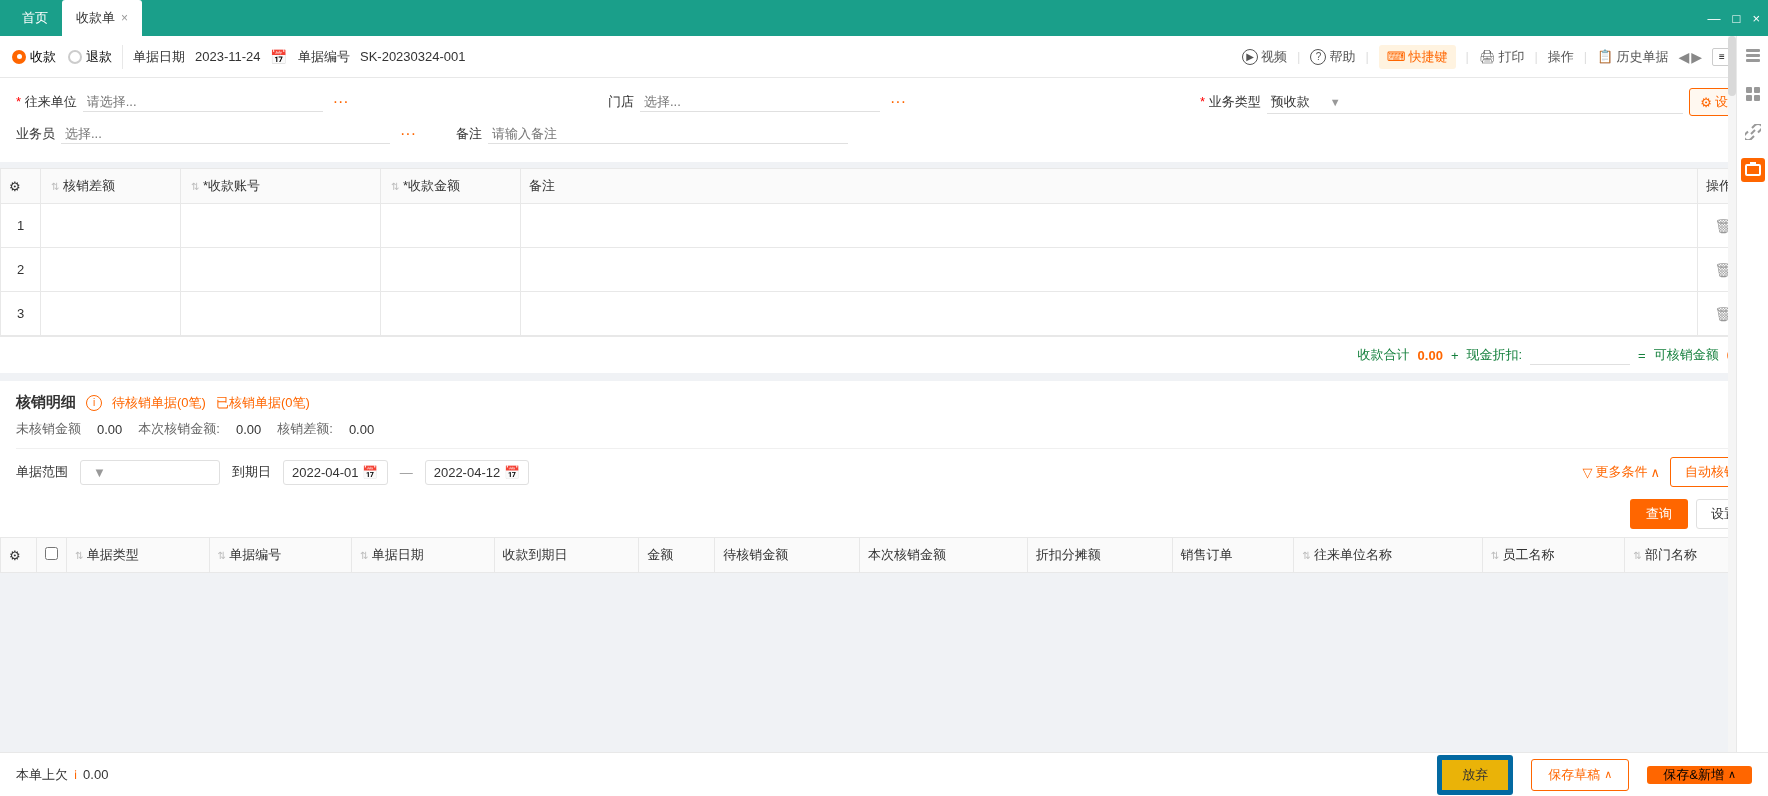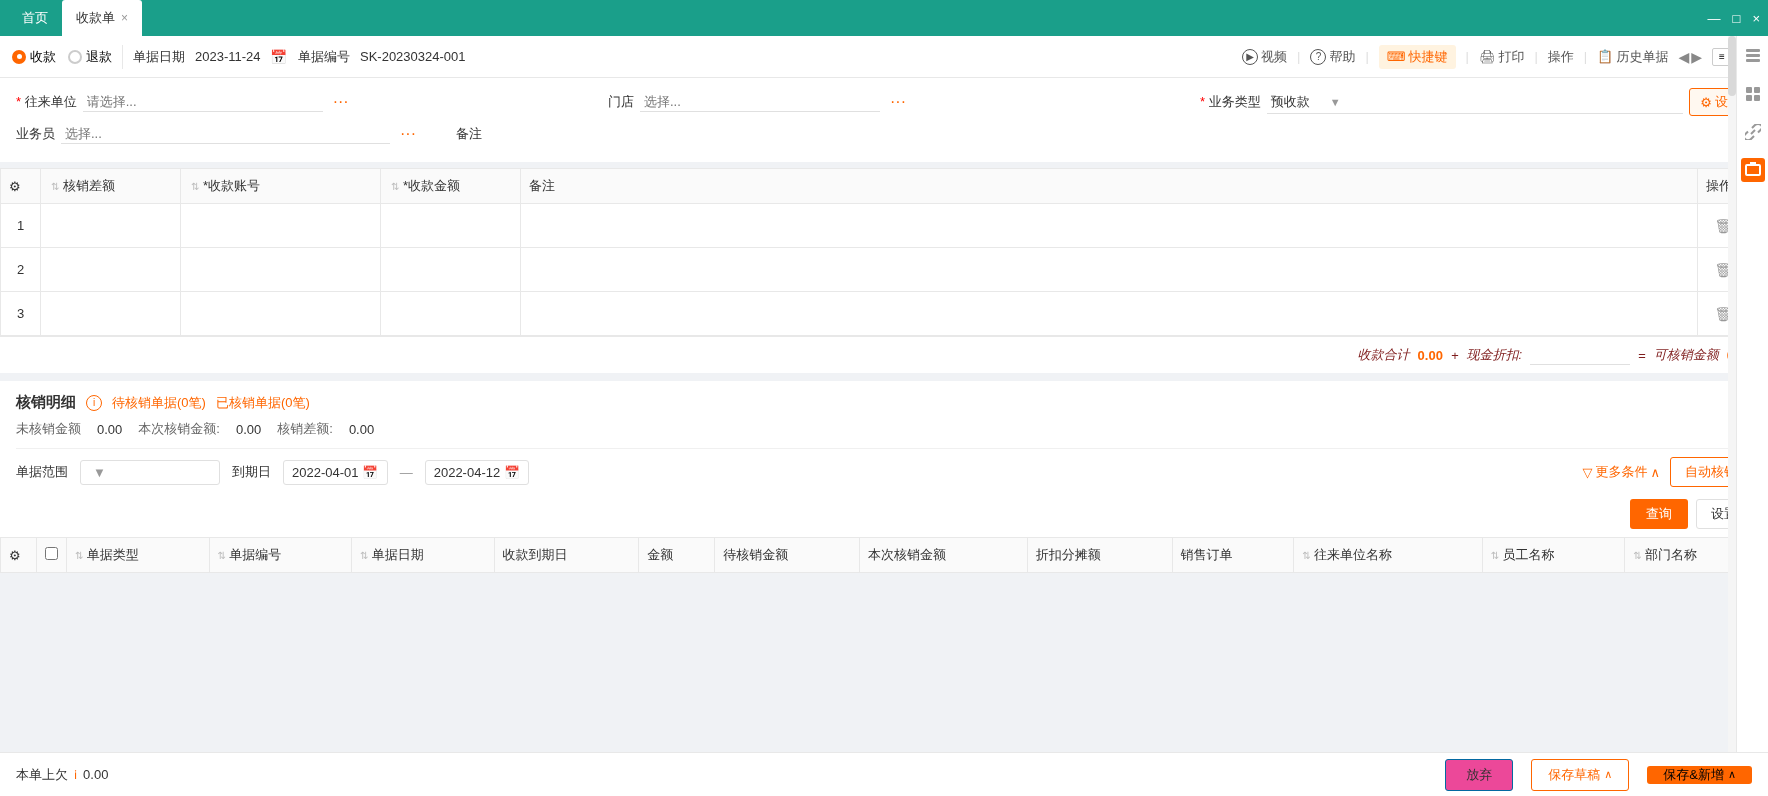--- a/index.html
+++ b/index.html
@@ -252,21 +252,21 @@
     .summary-input {
       border: none;
       border-bottom: 1px solid #e0e0e0;
       width: 100px;
       outline: none;
       font-size: 13px;
       text-align: right;
       padding: 2px 4px;
     }
     .summary-result { color: #f60; font-weight: 600; }
-    .summary-label { color: #7f1d1d; font-style: italic; }
+    .summary-label { color: #15803d; }
 
     
     .hexiao-section {
       background: #fff;
       padding: 12px 16px 0;
       margin-top: 0;
     }
     .hexiao-header {
       display: flex;
       align-items: center;
@@ -384,22 +384,22 @@
       border-top: 1px solid #e8e8e8;
       height: 44px;
       display: flex;
       align-items: center;
       padding: 0 16px;
       gap: 18px;
     }
     .footer-info { display: flex; align-items: center; gap: 6px; color: #333; font-size: 13px; }
     .footer-spacer { flex: 1; }
     .btn-abandon {
-      border: 1px solid #0369a1;
-      background: #ec4899;
+      border: 5px solid #0369a1;
+      background: #eab308;
       color: #333;
       padding: 6px 20px;
       border-radius: 3px;
       cursor: pointer;
       font-size: 13px;
     }
     .btn-draft {
       border: 1px solid #f60;
       background: #fff;
       color: #f60;
@@ -578,20 +578,21 @@
     </div>
   </div>
   <div class="form-row">
     <div class="form-field" style="max-width:400px;">
       <span class="field-label">业务员</span>
       <input class="field-input" placeholder="选择..." style="">
       <span class="field-ellipsis">···</span>
     </div>
     <div class="form-field" style="margin-left:40px; flex:2;">
       <span class="field-label">备注</span>
+      <input class="field-input" style="max-width: 360px;" placeholder="请输入备注">
     </div>
   </div>
 </div>
 
 <div class="table-wrapper">
   <table class="data-table">
     <thead>
       <tr>
         <th class="gear-col"><span>⚙</span></th>
         <th style="width:140px;">

